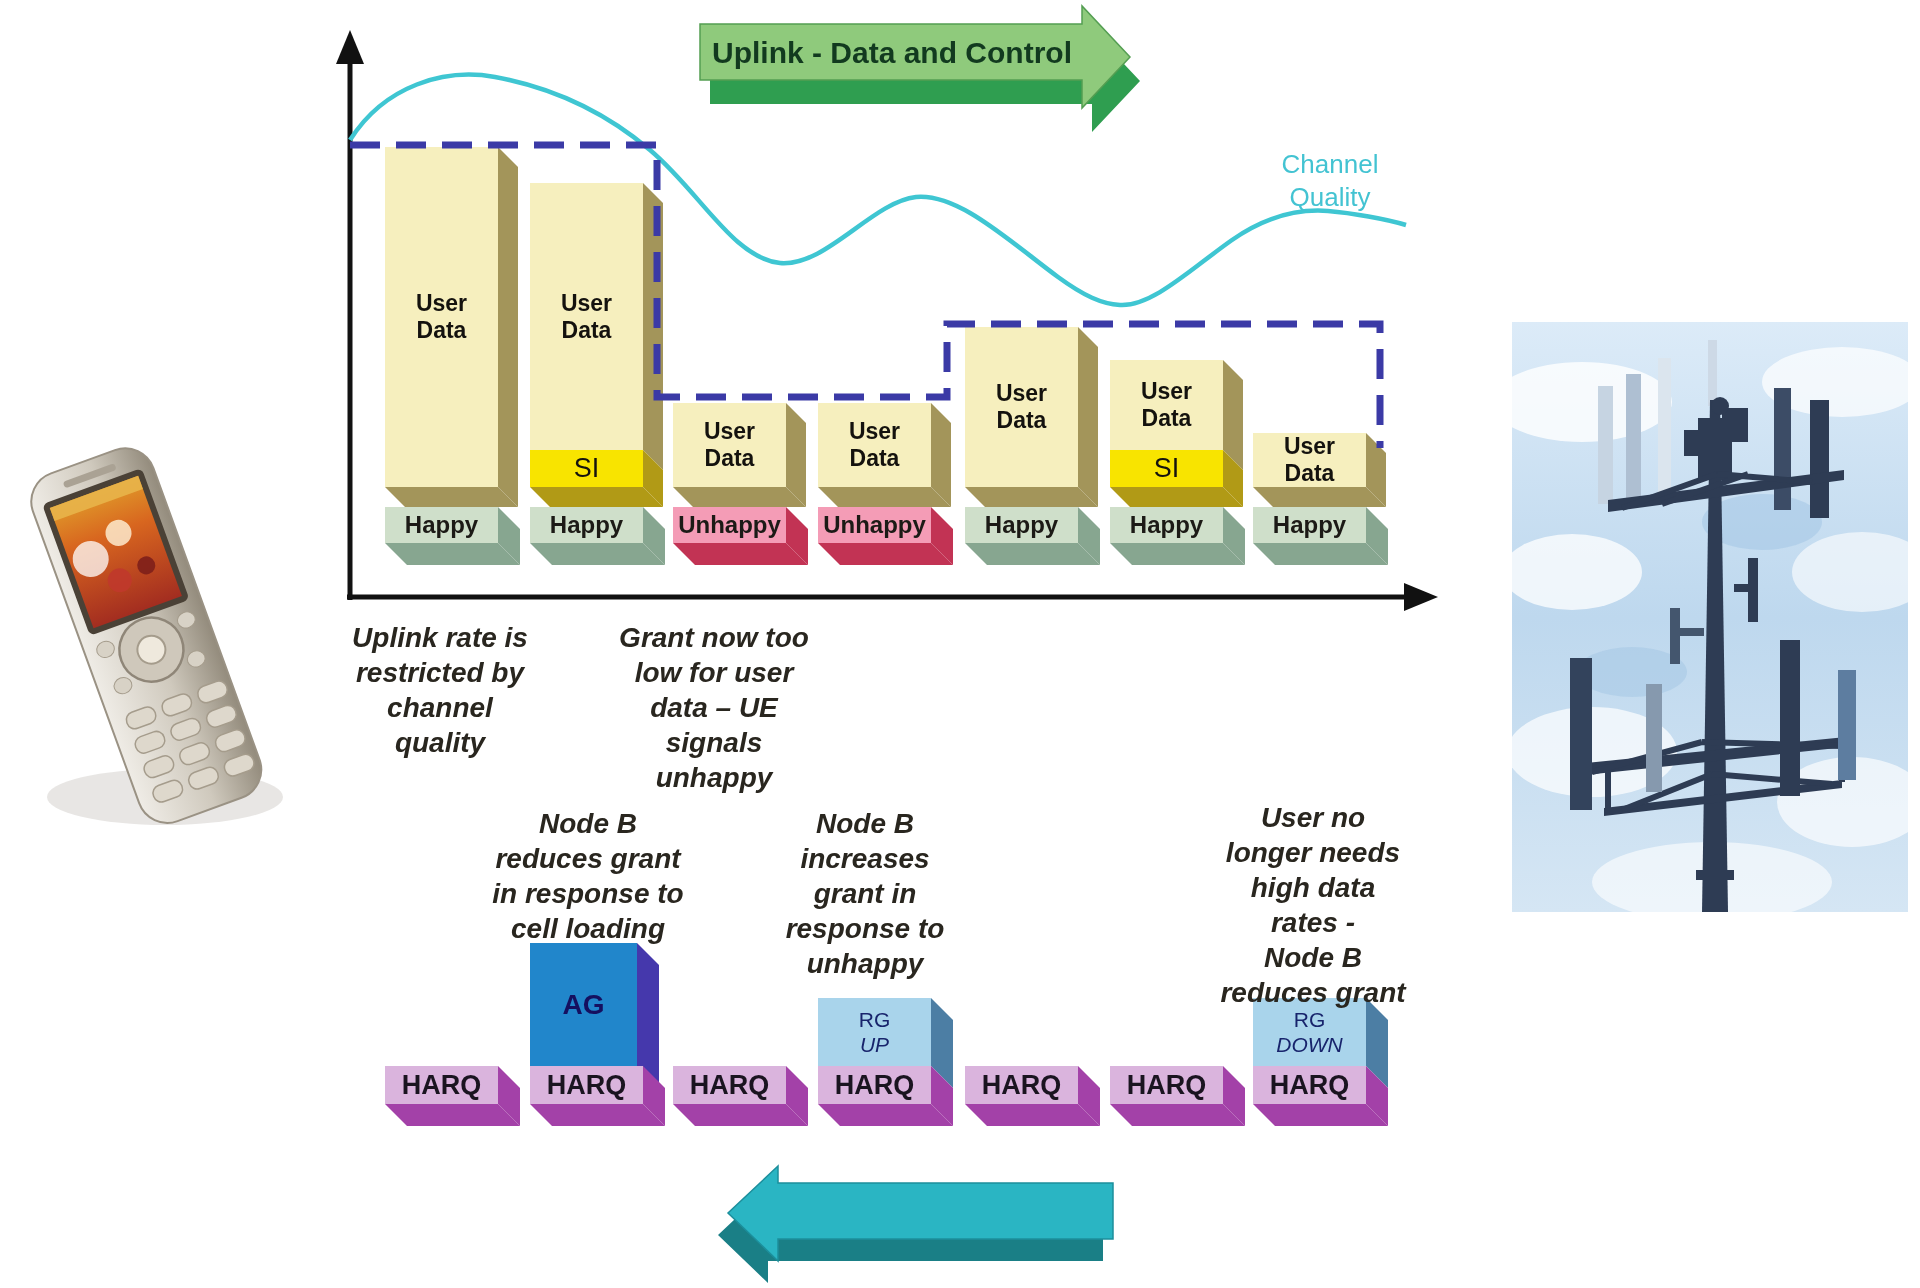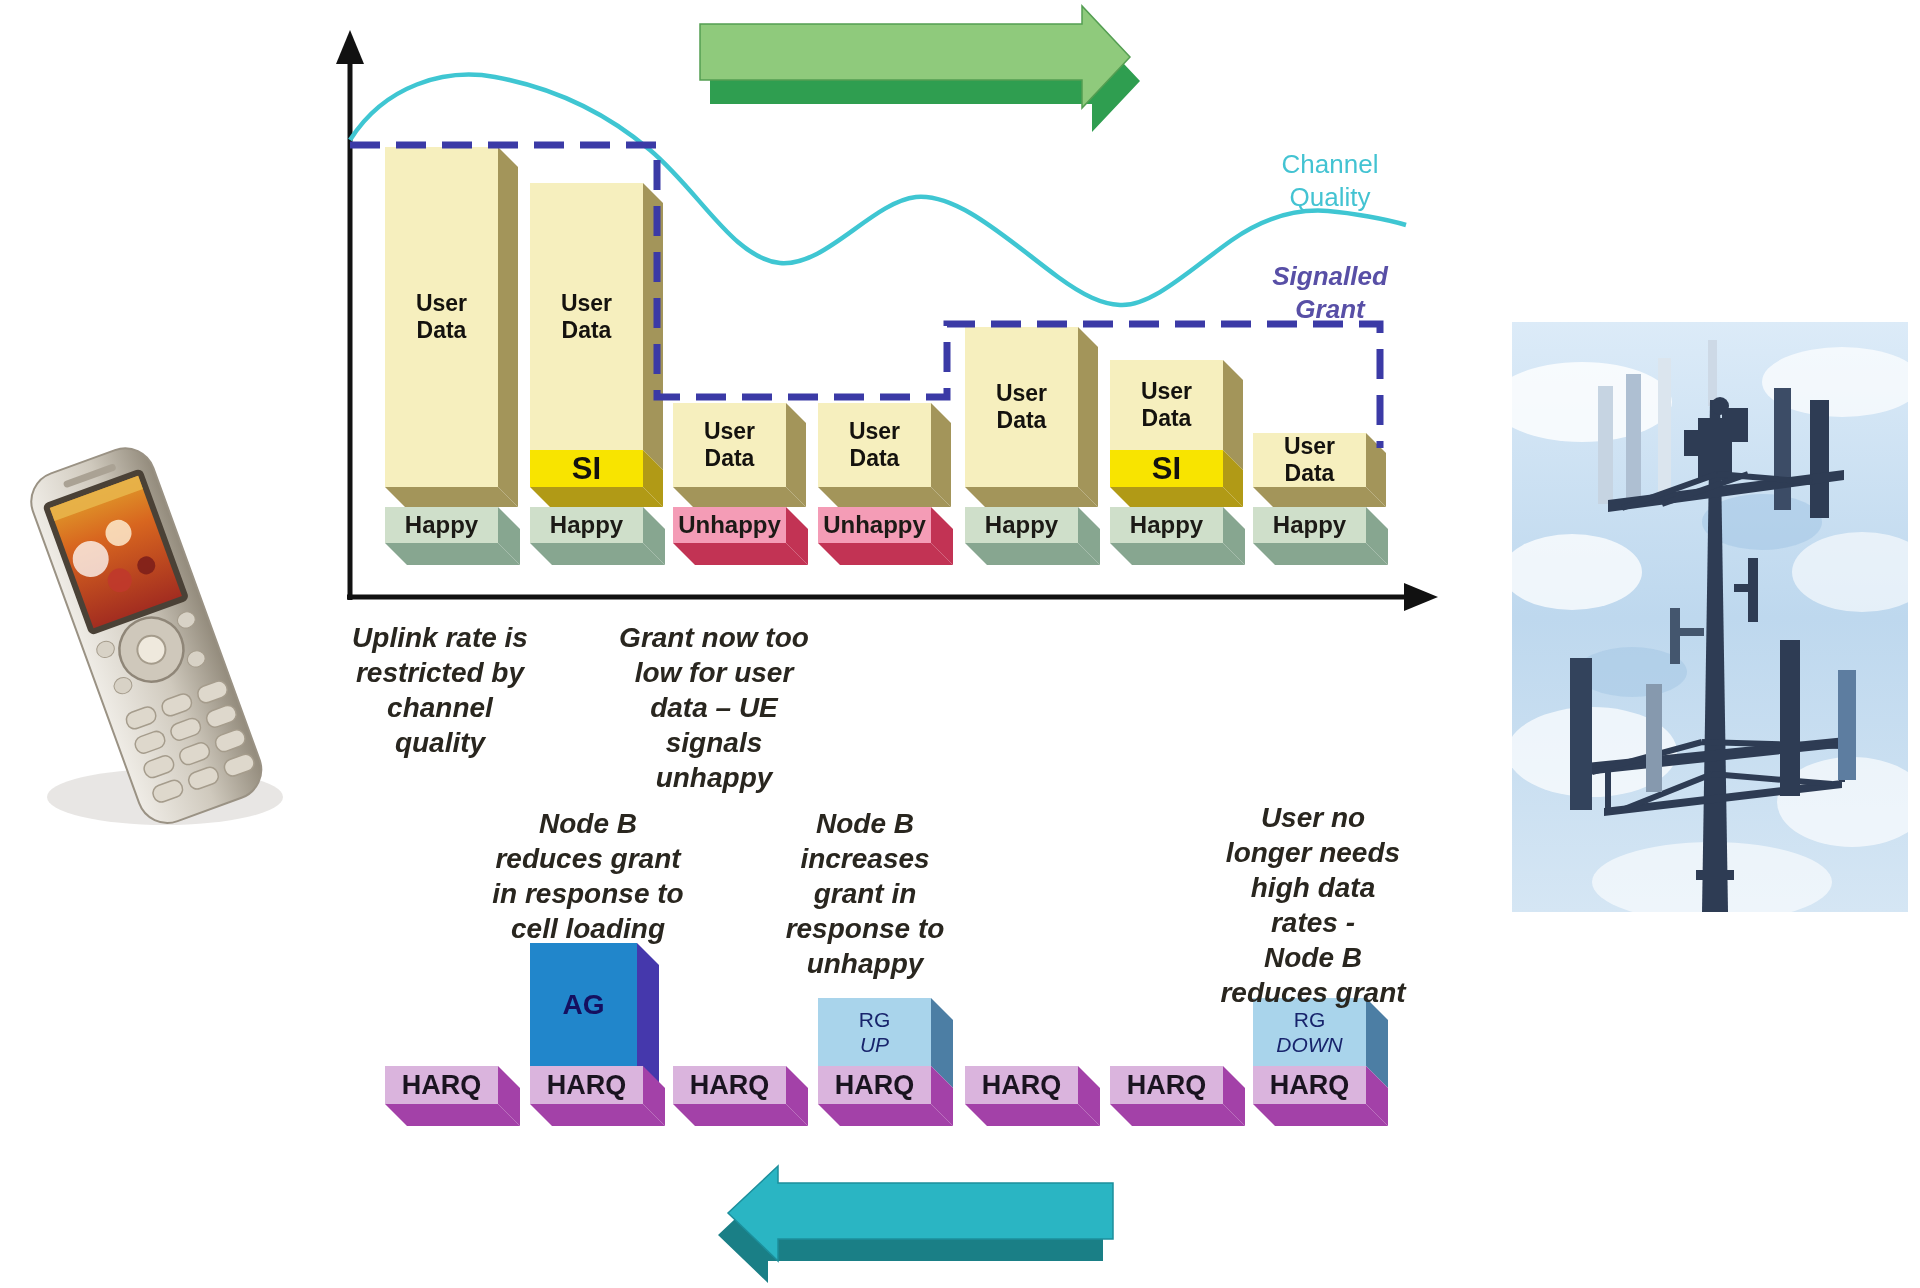--- a/index.html
+++ b/index.html
@@ -16,21 +16,21 @@
 
   .userdata{--face:#f6efbe;--side:#a3955a;}
   .si      {--face:#f8e400;--side:#b19a16;}
   .happy   {--face:#cfdfca;--side:#87a690;--d:22px;}
   .unhappy {--face:#f49cb6;--side:#c23354;--d:22px;}
   .harq    {--face:#dab4dd;--side:#a341a8;--d:22px;}
   .ag      {--face:#2186cb;--side:#4538ac;--d:22px;}
   .rg      {--face:#a9d4eb;--side:#4c7ea4;--d:22px;}
 
   .bar-label{font-weight:bold;font-size:23px;line-height:27px;color:#14120e;white-space:pre-line;}
-  .si-label{font-weight:bold;font-size:31px;color:#14120e;}
+  .si-label{font-weight:normal;font-size:27px;color:#14120e;}
   .mood-label{font-weight:bold;font-size:24px;color:#1c1a16;}
   .harq-label{font-weight:bold;font-size:27px;color:#1a1420;}
   .ag-label{font-weight:bold;font-size:28px;color:#151060;}
   .rg-label{font-weight:normal;font-size:21px;line-height:25px;color:#18246c;}
   .rg-label .l2{font-style:italic;}
 
   .annot{position:absolute;font-size:28px;line-height:35px;font-weight:bold;
          font-style:italic;color:#29261f;text-align:center;white-space:pre-line;z-index:4;}
 
   .curve-label{position:absolute;text-align:center;white-space:pre-line;z-index:4;}
@@ -256,25 +256,24 @@
     <line x1="347" y1="597" x2="1406" y2="597" stroke="#111111" stroke-width="5"></line>
     <polygon points="1438,597 1404,583 1404,611" fill="#111111"></polygon>
 
     <path d="M350,140 C385,85 445,68 495,77 C555,88 605,112 650,150 C700,192 733,258 780,263
              C826,267 872,202 916,197 C958,193 1008,240 1058,277 C1084,296 1102,304 1120,305
              C1152,307 1192,268 1232,240 C1268,215 1302,209 1328,211 C1352,213 1386,219 1406,225" fill="none" stroke="#3fc6d2" stroke-width="4.5"></path>
 
     <path d="M350,145 H657 V397 H947 V324 H1380 V448" fill="none" stroke="#3b3aa6" stroke-width="7" stroke-dasharray="30 16"></path>
   </svg>
 
+  <div id="uplink-label">Uplink - Data and Control</div>
 
   <div class="curve-label" id="channel-quality-label">Channel
 Quality</div>
-  <div class="curve-label" id="signalled-grant-label">Signalled
-Grant</div>
 
   <div class="annot" style="left:330px;top:620px;width:220px">Uplink rate is
 restricted by
 channel
 quality</div>
   <div class="annot" style="left:602px;top:620px;width:224px">Grant now too
 low for user
 data – UE
 signals
 unhappy</div>

